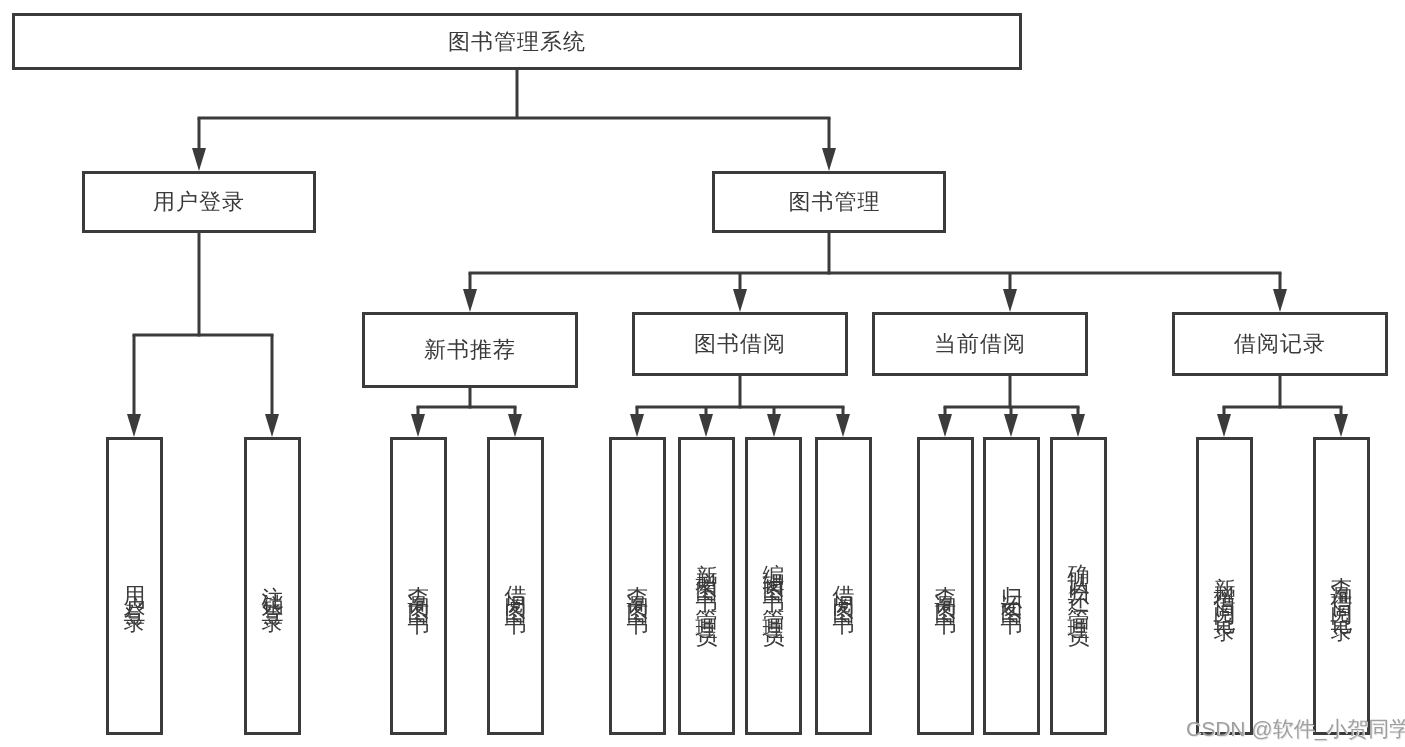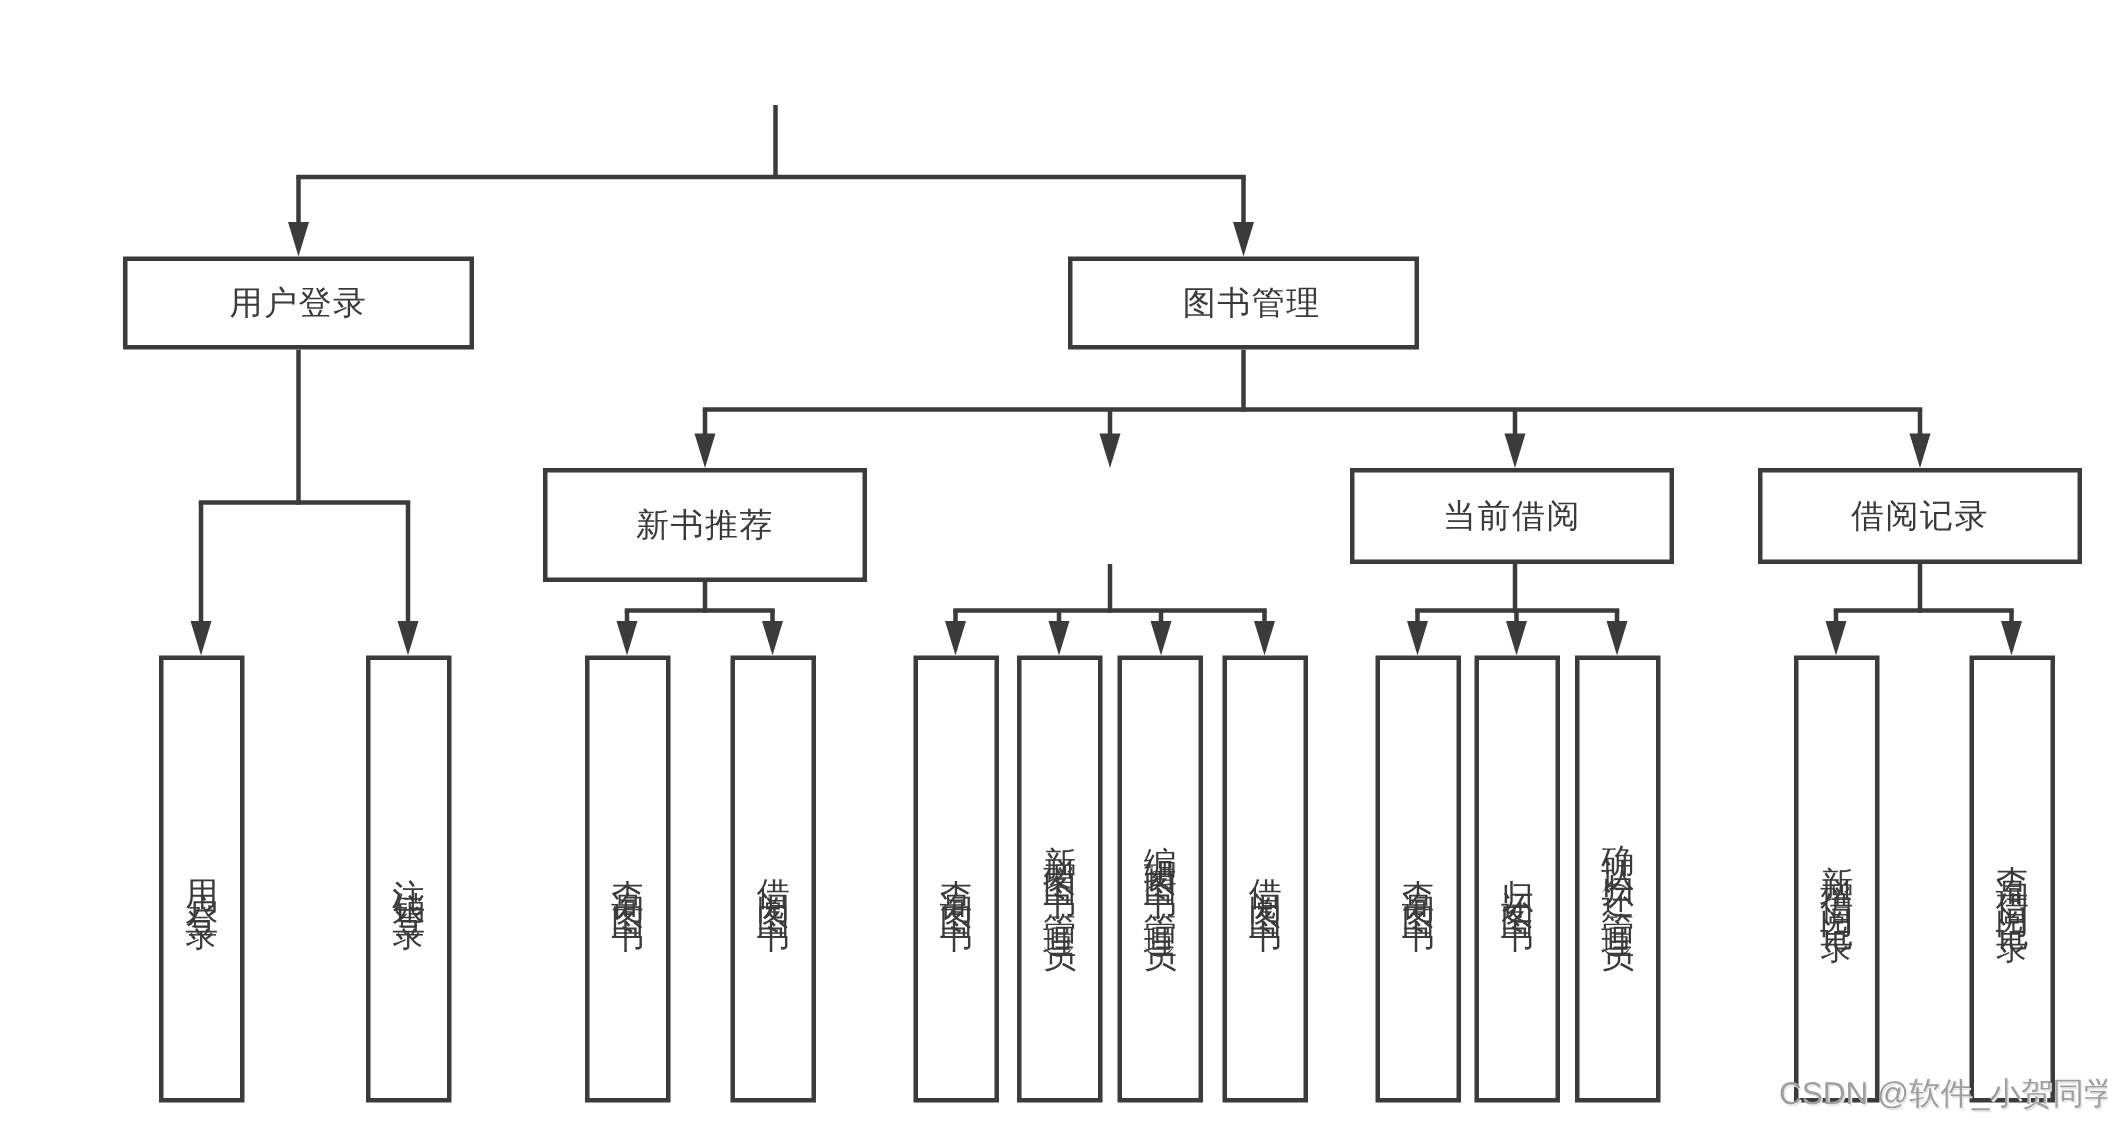--- a/index.html
+++ b/index.html
@@ -105,32 +105,38 @@
       <polygon points="767,414 781,414 774,437"></polygon>
       <polygon points="836,414 850,414 843,437"></polygon>
       <polygon points="938,414 952,414 945,437"></polygon>
       <polygon points="1004,414 1018,414 1011,437"></polygon>
       <polygon points="1071,414 1085,414 1078,437"></polygon>
       <polygon points="1217,414 1231,414 1224,437"></polygon>
       <polygon points="1334,414 1348,414 1341,437"></polygon>
     </g>
   </svg>
 
+  <div class="node" style="left:12px;top:13px;width:1010px;height:57px;">
+    <span class="lbl">图书管理系统</span>
+  </div>
 
   <div class="node" style="left:82px;top:171px;width:234px;height:62px;">
     <span class="lbl">用户登录</span>
   </div>
   <div class="node" style="left:712px;top:171px;width:234px;height:62px;padding-left:11px;">
     <span class="lbl">图书管理</span>
   </div>
 
   <div class="node" style="left:362px;top:312px;width:216px;height:76px;">
     <span class="lbl">新书推荐</span>
   </div>
-  <div class="node" style="left:900px;top:312px;width:216px;height:64px;">
+  <div class="node" style="left:632px;top:312px;width:216px;height:64px;">
+    <span class="lbl">图书借阅</span>
+  </div>
+  <div class="node" style="left:872px;top:312px;width:216px;height:64px;">
     <span class="lbl">当前借阅</span>
   </div>
   <div class="node" style="left:1172px;top:312px;width:216px;height:64px;">
     <span class="lbl">借阅记录</span>
   </div>
 
   <div class="node leaf" style="left:106px;">
     <span class="lbl">用户登录</span>
   </div>
   <div class="node leaf" style="left:244px;">

